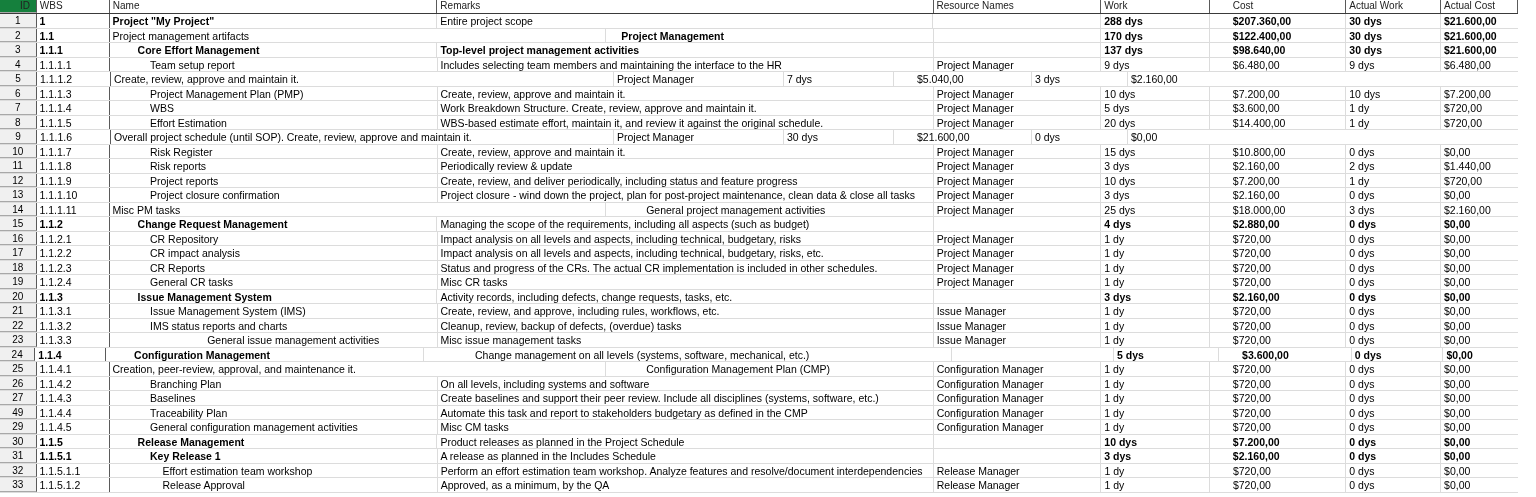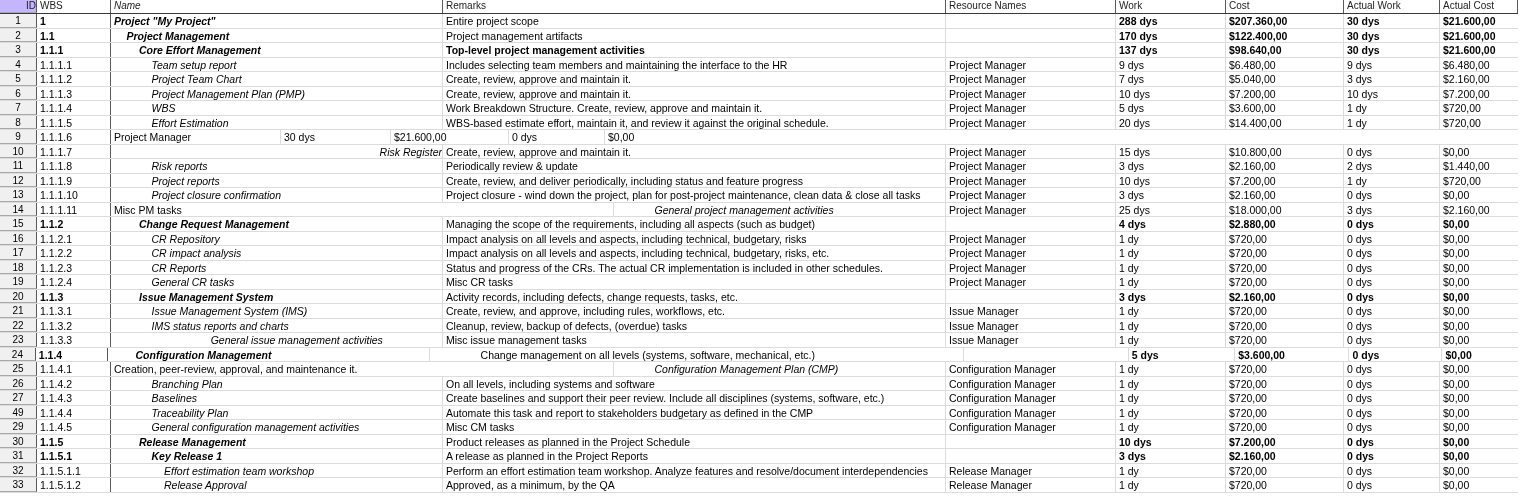--- a/index.html
+++ b/index.html
@@ -3,27 +3,27 @@
 <meta charset="utf-8">
 <style>
   html, body { margin: 0; padding: 0; background: #ffffff; }
   body { width: 1536px; height: 497px; overflow: hidden; font-family: "Liberation Sans", "DejaVu Sans", sans-serif; font-size: 10.5px; color: #000; }
   .grid { position: absolute; left: 0; top: 0; width: 1518px; }
   .row { display: flex; height: 14.5px; line-height: 14px; box-sizing: border-box; border-bottom: 1px solid #dcdcdc; white-space: nowrap; }
   .hdr { height: 14px; line-height: 12px; border-bottom: 1.5px solid #3a3a3a; }
   .cell { box-sizing: border-box; overflow: hidden; padding-left: 3px; border-right: 1px solid #dcdcdc; }
   .hdr .cell { border-right: 1.5px solid #5a5a5a; font-size: 10px; color: #222; }
   .c-id { width: 37px; background: #f0f0f0; text-align: center; padding-left: 0; border-right: 1.5px solid #5a5a5a !important; border-bottom: 1px solid #a8a8a8; font-size: 10px; }
-  .hdr .c-id { text-align: right; padding-left: 14px; background: #c4b5fd; }
+  .hdr .c-id { text-align: left; padding-left: 20px; background: #15803d; }
   .c-wbs { width: 74px; border-right: 1.5px solid #5a5a5a; }
-  .c-name { width: 332px; font-style: italic; }
+  .c-name { width: 332px; }
   .c-rem { width: 503px; }
   .c-res { width: 170px; }
   .c-work { width: 110px; }
-  .c-cost { width: 118px; }
+  .c-cost { width: 118px; margin-left: 20px; }
   .c-aw { width: 96px; }
   .c-ac { width: 78px; border-right: none; }
   .row.bold .cell { font-weight: bold; }
   .row.bold .c-id { font-weight: normal; }
 </style>
 </head>
 <body>
 
 <div class="grid">
   <div class="row hdr">
@@ -45,22 +45,22 @@
         <div class="cell c-rem" style="font-weight: normal;">Entire project scope</div>
         <div class="cell c-res"></div>
         <div class="cell c-work">288 dys</div>
         <div class="cell c-cost">$207.360,00</div>
         <div class="cell c-aw">30 dys</div>
         <div class="cell c-ac">$21.600,00</div>
       </div>
       <div class="row bold">
         <div class="cell c-id">2</div>
         <div class="cell c-wbs">1.1</div>
+        <div class="cell c-rem" style="font-weight: normal;">Project management artifacts</div>
         <div class="cell c-name" style="padding-left: 15.5px;">Project Management</div>
-        <div class="cell c-rem" style="font-weight: normal;">Project management artifacts</div>
         <div class="cell c-res"></div>
         <div class="cell c-work">170 dys</div>
         <div class="cell c-cost">$122.400,00</div>
         <div class="cell c-aw">30 dys</div>
         <div class="cell c-ac">$21.600,00</div>
       </div>
       <div class="row bold">
         <div class="cell c-id">3</div>
         <div class="cell c-wbs">1.1.1</div>
         <div class="cell c-name" style="padding-left: 28px;">Core Effort Management</div>
@@ -78,21 +78,20 @@
         <div class="cell c-rem">Includes selecting team members and maintaining the interface to the HR</div>
         <div class="cell c-res">Project Manager</div>
         <div class="cell c-work">9 dys</div>
         <div class="cell c-cost">$6.480,00</div>
         <div class="cell c-aw">9 dys</div>
         <div class="cell c-ac">$6.480,00</div>
       </div>
       <div class="row">
         <div class="cell c-id">5</div>
         <div class="cell c-wbs">1.1.1.2</div>
-        <div class="cell c-name" style="padding-left: 40.5px;">Project Team Chart</div>
         <div class="cell c-rem">Create, review, approve and maintain it.</div>
         <div class="cell c-res">Project Manager</div>
         <div class="cell c-work">7 dys</div>
         <div class="cell c-cost">$5.040,00</div>
         <div class="cell c-aw">3 dys</div>
         <div class="cell c-ac">$2.160,00</div>
       </div>
       <div class="row">
         <div class="cell c-id">6</div>
         <div class="cell c-wbs">1.1.1.3</div>
@@ -122,30 +121,31 @@
         <div class="cell c-rem">WBS-based estimate effort, maintain it, and review it against the original schedule.</div>
         <div class="cell c-res">Project Manager</div>
         <div class="cell c-work">20 dys</div>
         <div class="cell c-cost">$14.400,00</div>
         <div class="cell c-aw">1 dy</div>
         <div class="cell c-ac">$720,00</div>
       </div>
       <div class="row">
         <div class="cell c-id">9</div>
         <div class="cell c-wbs">1.1.1.6</div>
+        <div class="cell c-rem">Overall project schedule (until SOP). Create, review, approve and maintain it.</div>
         <div class="cell c-res">Project Manager</div>
         <div class="cell c-work">30 dys</div>
         <div class="cell c-cost">$21.600,00</div>
         <div class="cell c-aw">0 dys</div>
         <div class="cell c-ac">$0,00</div>
       </div>
       <div class="row">
         <div class="cell c-id">10</div>
         <div class="cell c-wbs">1.1.1.7</div>
-        <div class="cell c-name" style="padding-left: 40.5px; text-align: right;">Risk Register</div>
+        <div class="cell c-name" style="padding-left: 40.5px;">Risk Register</div>
         <div class="cell c-rem">Create, review, approve and maintain it.</div>
         <div class="cell c-res">Project Manager</div>
         <div class="cell c-work">15 dys</div>
         <div class="cell c-cost">$10.800,00</div>
         <div class="cell c-aw">0 dys</div>
         <div class="cell c-ac">$0,00</div>
       </div>
       <div class="row">
         <div class="cell c-id">11</div>
         <div class="cell c-wbs">1.1.1.8</div>
@@ -363,21 +363,21 @@
         <div class="cell c-res"></div>
         <div class="cell c-work">10 dys</div>
         <div class="cell c-cost">$7.200,00</div>
         <div class="cell c-aw">0 dys</div>
         <div class="cell c-ac">$0,00</div>
       </div>
       <div class="row bold">
         <div class="cell c-id">31</div>
         <div class="cell c-wbs">1.1.5.1</div>
         <div class="cell c-name" style="padding-left: 40.5px;">Key Release 1</div>
-        <div class="cell c-rem" style="font-weight: normal;">A release as planned in the Project Reports</div>
+        <div class="cell c-rem" style="font-weight: normal;">A release as planned in the Includes Schedule</div>
         <div class="cell c-res"></div>
         <div class="cell c-work">3 dys</div>
         <div class="cell c-cost">$2.160,00</div>
         <div class="cell c-aw">0 dys</div>
         <div class="cell c-ac">$0,00</div>
       </div>
       <div class="row">
         <div class="cell c-id">32</div>
         <div class="cell c-wbs">1.1.5.1.1</div>
         <div class="cell c-name" style="padding-left: 53px;">Effort estimation team workshop</div>

